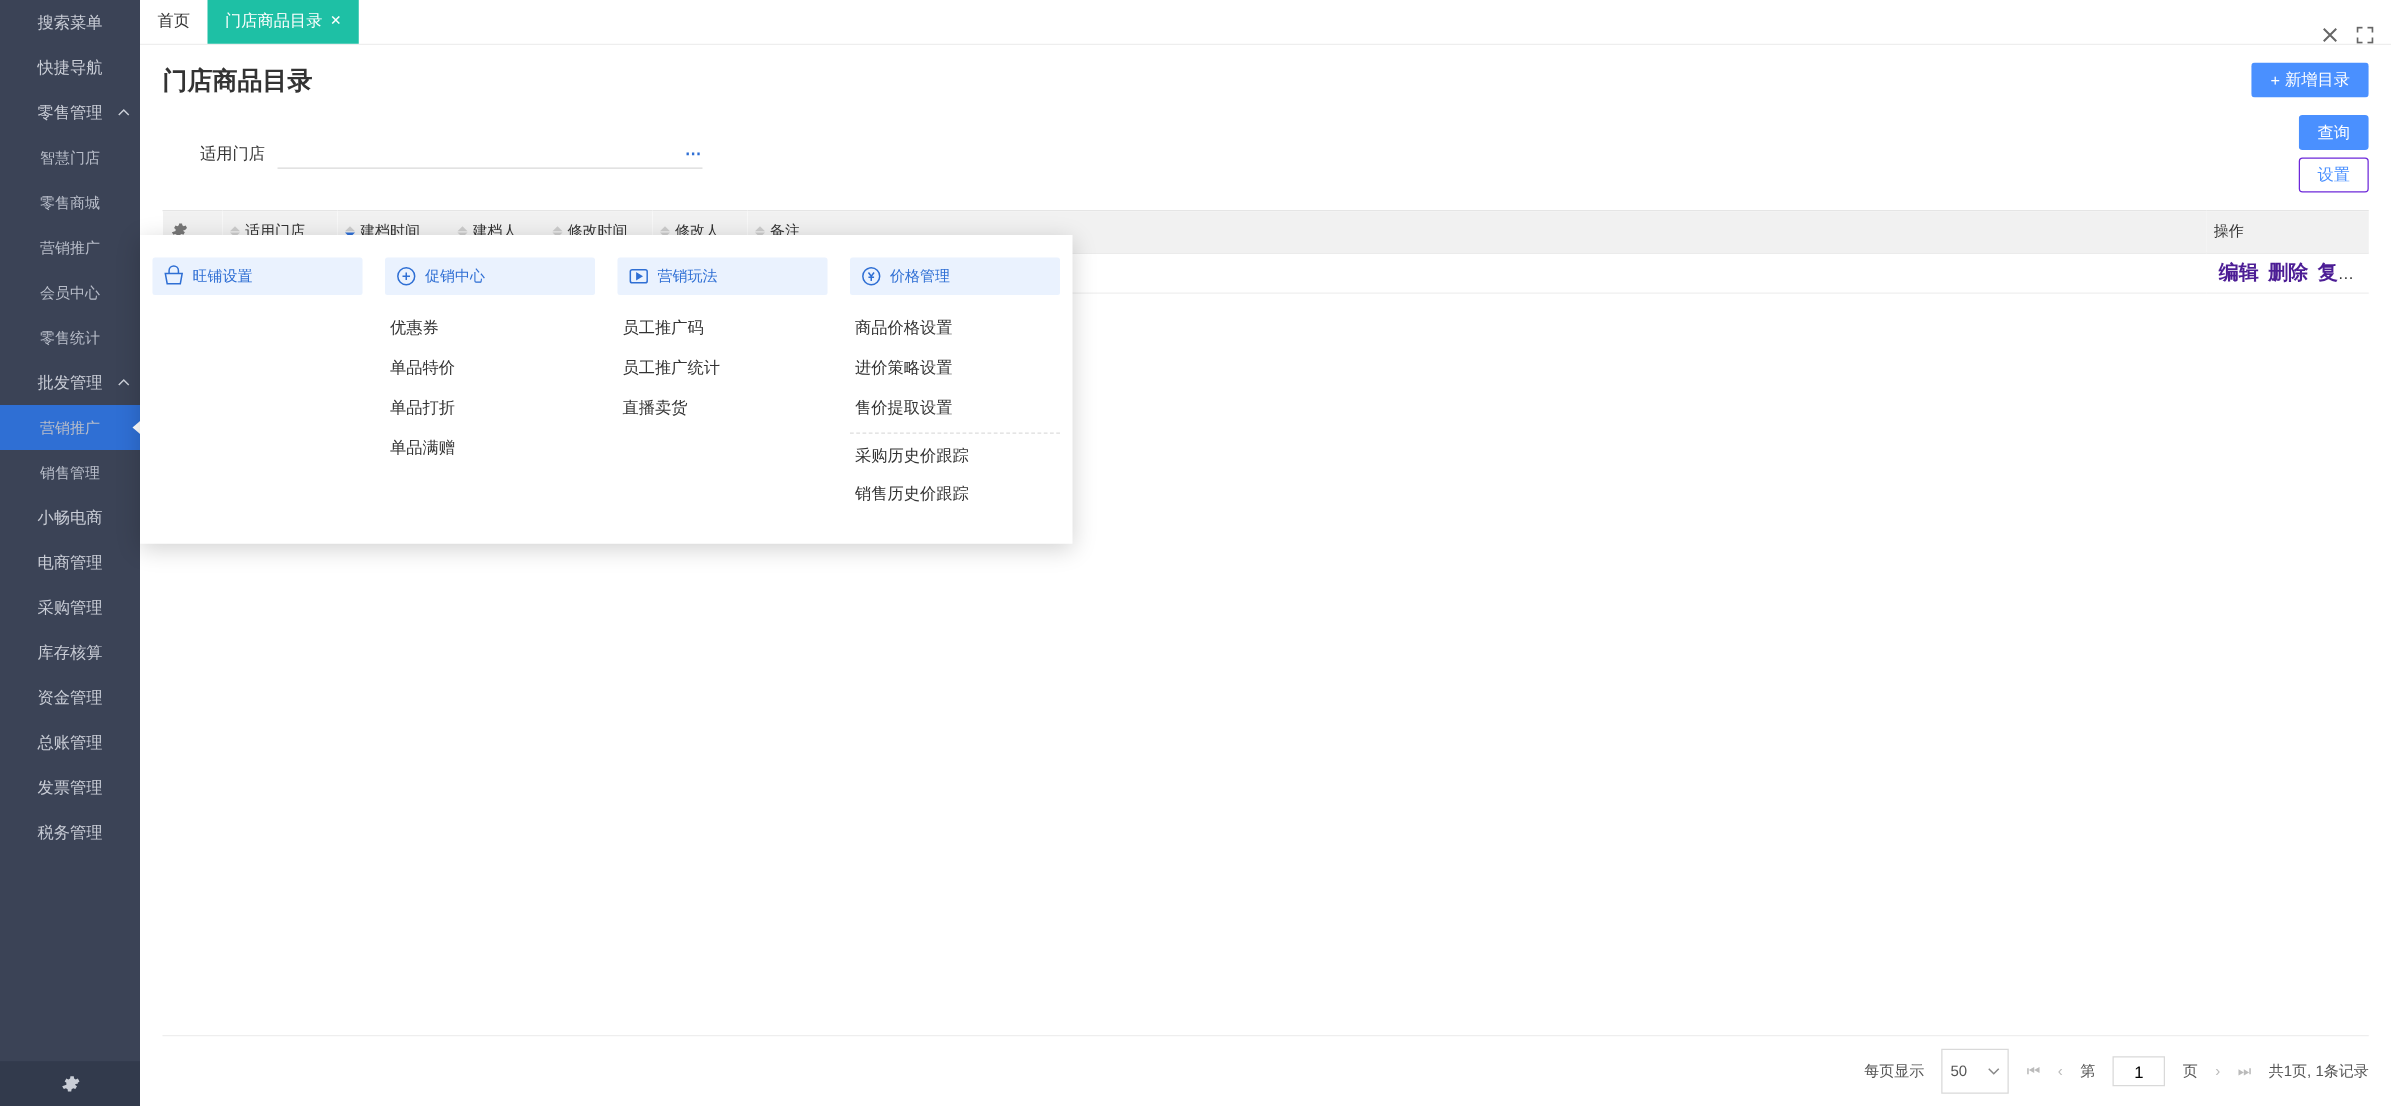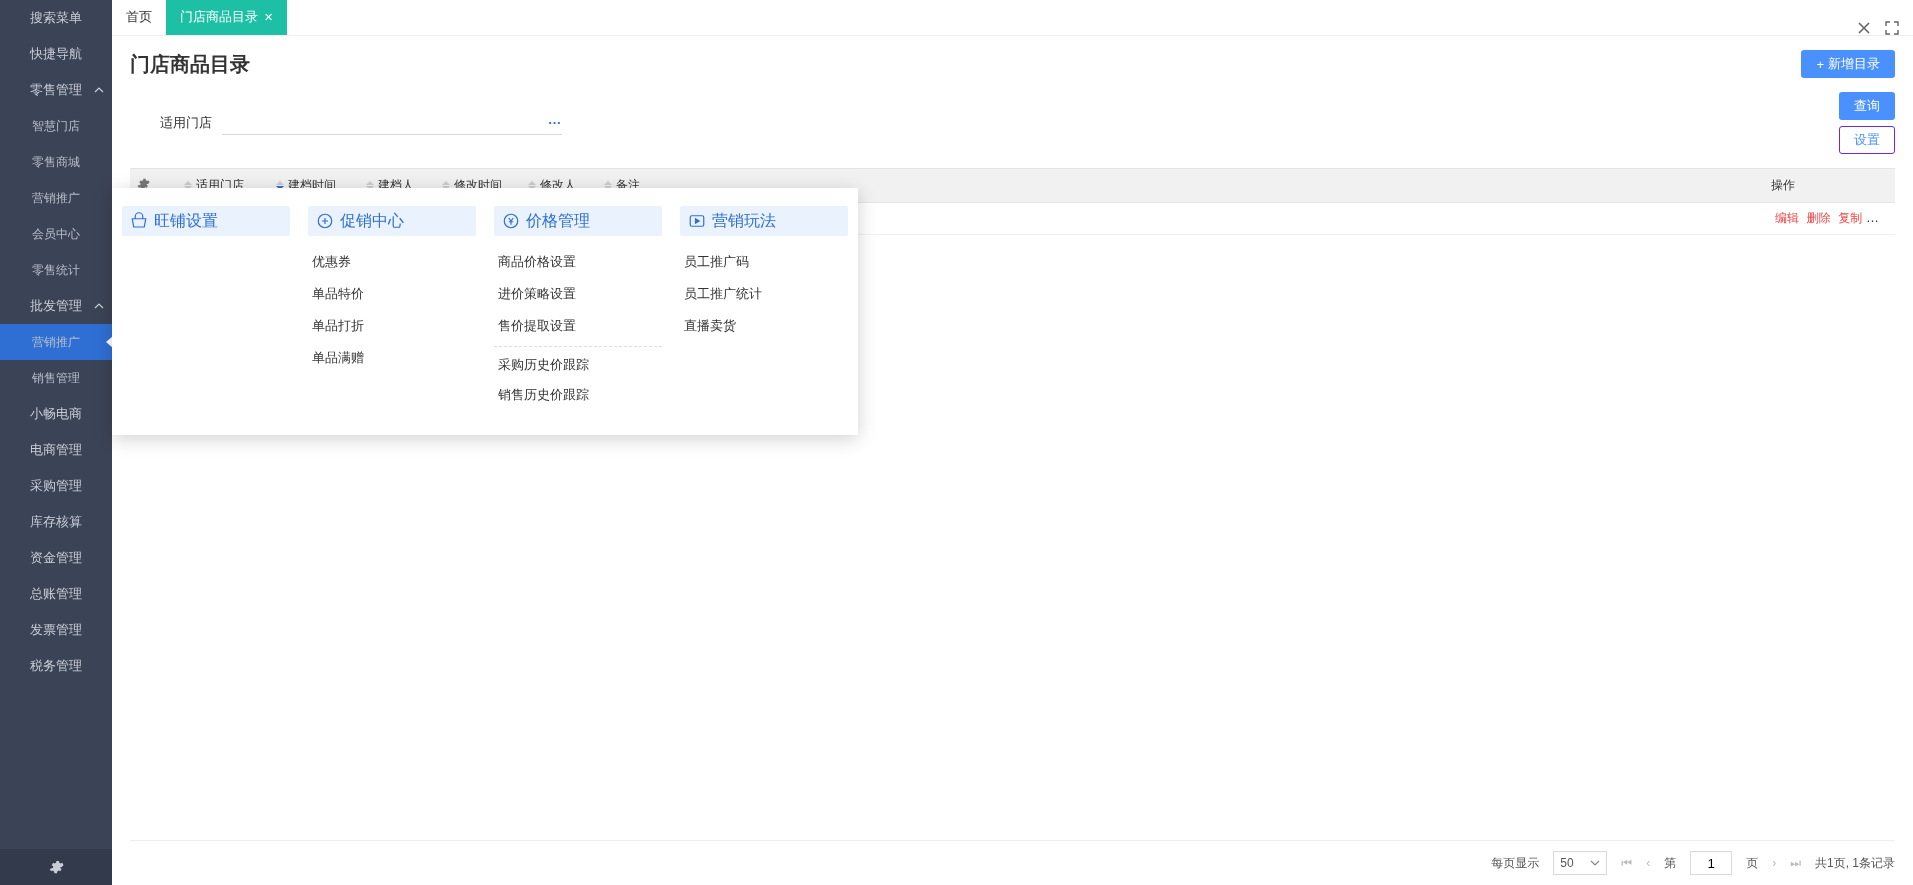--- a/index.html
+++ b/index.html
@@ -54,35 +54,35 @@
 table.grid { width: 100%; border-collapse: collapse; table-layout: fixed; }
 table.grid thead th { background: #f1f1f1; height: 34px; font-weight: 400; font-size: 12px; color: #333; border-top: 1px solid #e5e5e5; border-bottom: 1px solid #e5e5e5; text-align: left; padding: 0 6px; position: relative; }
 table.grid thead th .sort { display: inline-flex; flex-direction: column; margin-right: 4px; vertical-align: middle; }
 table.grid thead th .sort::before { content: ""; width: 0; height: 0; border-left: 4px solid transparent; border-right: 4px solid transparent; border-bottom: 4px solid #ccc; margin-bottom: 1px; }
 table.grid thead th .sort::after { content: ""; width: 0; height: 0; border-left: 4px solid transparent; border-right: 4px solid transparent; border-top: 4px solid #ccc; }
 .sort-blue-down::after { border-top-color: #2f6fd4 !important; }
 table.grid thead th.center-h { text-align: left; }
 table.grid tbody td { height: 32px; font-size: 13px; color: #333; padding: 0 6px; border-bottom: 1px solid #f0f0f0; white-space: nowrap; overflow: hidden; text-overflow: ellipsis; }
 table.grid tbody td.center-c { text-align: center; }
 table.grid tbody td.right-c { text-align: right; }
-.op-link { color: #ef4444; font-size: 12px; cursor: pointer; margin-left: 4px; }
+.op-link { color: #4c1d95; font-size: 16px; cursor: pointer; margin-left: 4px; font-weight: bold; }
 .gear-icon { display: inline-block; }
 
 
 .popover { position: absolute; left: 0; top: 188px; width: 746px; background: #fff; box-shadow: 0 4px 18px rgba(0,0,0,0.18); padding: 18px 10px 24px; display: flex; gap: 18px; }
 .pop-col { flex: 1; min-width: 0; }
-.pop-col h4 { background: #eaf2fe; color: #2f6fd4; height: 30px; display: flex; align-items: center; padding: 0 8px; border-radius: 2px; font-weight: 400; font-size: 16px; }
+.pop-col h4 { background: #eaf2fe; color: #2f6fd4; height: 30px; display: flex; align-items: center; padding: 0 8px; border-radius: 2px; font-weight: 400; font-size: 12px; }
 .pop-col h4 svg { margin-right: 6px; }
 .pop-col ul { list-style: none; margin-top: 10px; }
 .pop-col ul li { height: 32px; line-height: 32px; font-size: 13px; color: #333; cursor: pointer; padding-left: 4px; }
 .pop-col ul li.sep { border-top: 1px dashed #ddd; margin-top: 4px; padding-top: 4px; height: auto; line-height: 28px; }
 
 
 .bottom-bar { position: absolute; bottom: 10px; left: 18px; right: 18px; border-top: 1px solid #eee; padding-top: 10px; display: flex; align-items: center; justify-content: flex-end; gap: 14px; font-size: 12px; color: #555; }
-.bottom-bar .page-select { width: 54px; height: 24px; border: 1px solid #d9d9d9; display: inline-flex; align-items: center; justify-content: space-between; padding: 0 6px; }
+.bottom-bar .page-select { width: 54px; height: 36px; border: 1px solid #d9d9d9; display: inline-flex; align-items: center; justify-content: space-between; padding: 0 6px; }
 .bottom-bar .page-input { width: 42px; height: 24px; border: 1px solid #d9d9d9; text-align: center; }
 .pager-btn { color: #bbb; cursor: pointer; }
 
 svg { display: block; }
 </style>
 </head>
 <body>
 
 <div class="app">
 
@@ -256,45 +256,45 @@
         <ul>
           <li>优惠券</li>
           <li>单品特价</li>
           <li>单品打折</li>
           <li>单品满赠</li>
         </ul>
       </div>
       <div class="pop-col">
         <h4>
           <svg width="18" height="18" viewBox="0 0 24 24" fill="none" stroke="#2f6fd4" stroke-width="1.6">
+              <rect x="3" y="5" width="18" height="14" rx="2"></rect>
+              <path d="M10 9l5 3-5 3V9z" fill="#2f6fd4"></path>
+            </svg>
+          <span>营销玩法</span>
+        </h4>
+        <ul>
+          <li>员工推广码</li>
+          <li>员工推广统计</li>
+          <li>直播卖货</li>
+        </ul>
+      </div>
+      <div class="pop-col">
+        <h4>
+          <svg width="18" height="18" viewBox="0 0 24 24" fill="none" stroke="#2f6fd4" stroke-width="1.6">
               <circle cx="12" cy="12" r="9"></circle>
               <path d="M9 8l3 4 3-4M9 13h6M12 12v5"></path>
             </svg>
           <span>价格管理</span>
         </h4>
         <ul>
           <li>商品价格设置</li>
           <li>进价策略设置</li>
           <li>售价提取设置</li>
           <li class="sep">采购历史价跟踪</li>
           <li>销售历史价跟踪</li>
-        </ul>
-      </div>
-      <div class="pop-col">
-        <h4>
-          <svg width="18" height="18" viewBox="0 0 24 24" fill="none" stroke="#2f6fd4" stroke-width="1.6">
-              <rect x="3" y="5" width="18" height="14" rx="2"></rect>
-              <path d="M10 9l5 3-5 3V9z" fill="#2f6fd4"></path>
-            </svg>
-          <span>营销玩法</span>
-        </h4>
-        <ul>
-          <li>员工推广码</li>
-          <li>员工推广统计</li>
-          <li>直播卖货</li>
         </ul>
       </div>
     </div>
 
     <div class="bottom-bar">
       <span>每页显示</span>
       <span class="page-select">
         <span>50</span>
         <span>
             <svg width="10" height="10" viewBox="0 0 10 10">

